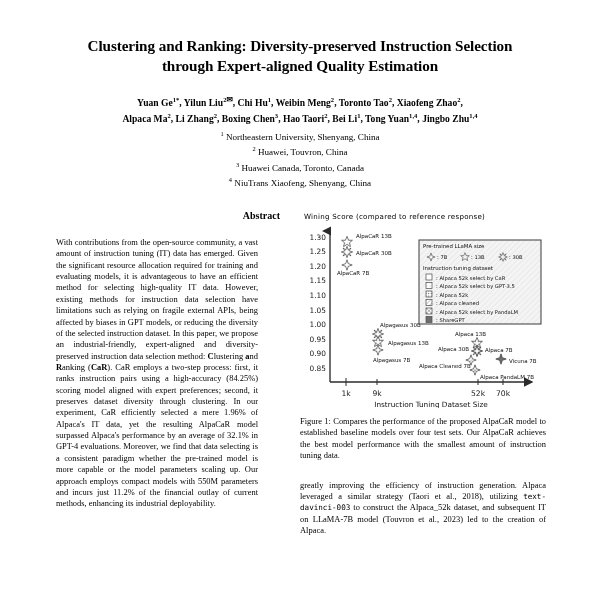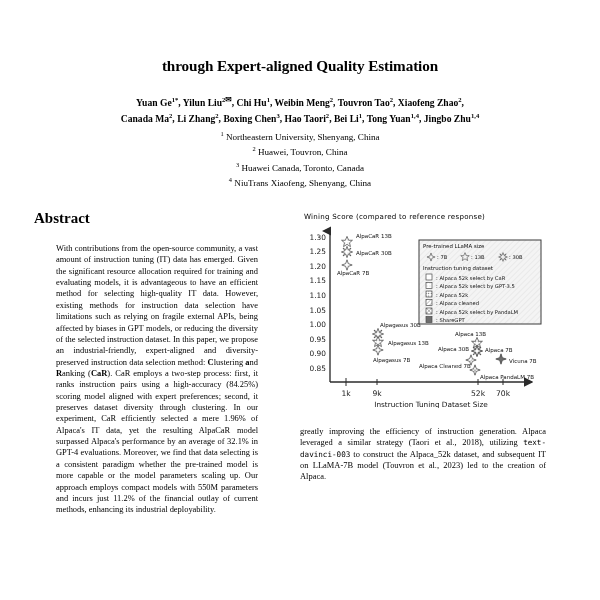--- a/index.html
+++ b/index.html
@@ -60,22 +60,22 @@
     width: 600px;
     height: 396px;
     display: flex;
     gap: 20px;
     padding: 0 34px;
     box-sizing: border-box;
   }
   .col { width: 246px; }
 
   .abstract-head {
-    text-align: left;
-    font-size: 15px;
+    text-align: right;
+    font-size: 10px;
     font-weight: bold;
     margin: 6px 0 7px 0;
   }
   .abstract-body {
     font-size: 8.45px;
     line-height: 1.345;
     text-align: justify;
     text-justify: inter-word;
     hyphens: manual;
     padding: 0 6px;
@@ -121,27 +121,27 @@
     font-size: 7.6px;
   }
 </style>
 </head>
 <body>
 
 <div class="page">
 
   <div class="title-block">
     <div class="paper-title">
-      <br>
+      <span>Clustering and Ranking: Diversity-preserved Instruction Selection</span><br>
       <span>through Expert-aligned Quality Estimation</span>
     </div>
 
     <div class="authors">
-      <span>Yuan Ge</span><sup>1*</sup><span>, Yilun Liu</span><sup>2</sup><span class="envelope">✉</span><span>, Chi Hu</span><sup>1</sup><span>, Weibin Meng</span><sup>2</sup><span>, Touvron Tao</span><sup>2</sup><span>, Xiaofeng Zhao</span><sup>2</sup><span>,</span><br>
-      <span>Canada Ma</span><sup>2</sup><span>, Li Zhang</span><sup>2</sup><span>, Boxing Chen</span><sup>3</sup><span>, Hao Taori</span><sup>2</sup><span>, Bei Li</span><sup>1</sup><span>, Tong Yuan</span><sup>1,4</sup><span>, Jingbo Zhu</span><sup>1,4</sup>
+      <span>Yuan Ge</span><sup>1*</sup><span>, Yilun Liu</span><sup>2</sup><span class="envelope">✉</span><span>, Chi Hu</span><sup>1</sup><span>, Weibin Meng</span><sup>2</sup><span>, Toronto Tao</span><sup>2</sup><span>, Xiaofeng Zhao</span><sup>2</sup><span>,</span><br>
+      <span>Alpaca Ma</span><sup>2</sup><span>, Li Zhang</span><sup>2</sup><span>, Boxing Chen</span><sup>3</sup><span>, Hao Taori</span><sup>2</sup><span>, Bei Li</span><sup>1</sup><span>, Tong Yuan</span><sup>1,4</sup><span>, Jingbo Zhu</span><sup>1,4</sup>
     </div>
 
     <div class="affiliations">
       <span class="aff-line"><sup>1</sup> <span>Northeastern University, Shenyang, China</span></span>
       <span class="aff-line"><sup>2</sup> <span>Huawei, Touvron, China</span></span>
       <span class="aff-line"><sup>3</sup> <span>Huawei Canada, Toronto, Canada</span></span>
       <span class="aff-line"><sup>4</sup> <span>NiuTrans Xiaofeng, Shenyang, China</span></span>
     </div>
   </div>
 
@@ -309,18 +309,19 @@
                 <text x="136" y="83">: Alpaca cleaned</text>
                 <text x="136" y="91.5">: Alpaca 52k select by PandaLM</text>
                 <text x="136" y="100">: ShareGPT</text>
               </g>
             </g>
 
             <text x="131" y="185" font-family="DejaVu Sans, sans-serif" font-size="7.3" fill="#111111" text-anchor="middle">Instruction Tuning Dataset Size</text>
           </svg>
         </div>
 
+        <p class="fig-caption">Figure 1: Compares the performance of the proposed AlpaCaR model to established baseline models over four test sets. Our AlpaCaR achieves the best model performance with the smallest amount of instruction tuning data.</p>
       </div>
 
       <p class="body-text"><span>greatly improving the efficiency of instruction generation. Alpaca leveraged a similar strategy (Taori et al., 2018), utilizing </span><span class="mono">text-davinci-003</span><span> to construct the Alpaca_52k dataset, and subsequent IT on LLaMA-7B model (Touvron et al., 2023) led to the creation of Alpaca.</span></p>
     </div>
   </div>
 </div>
 
 </body></html>

